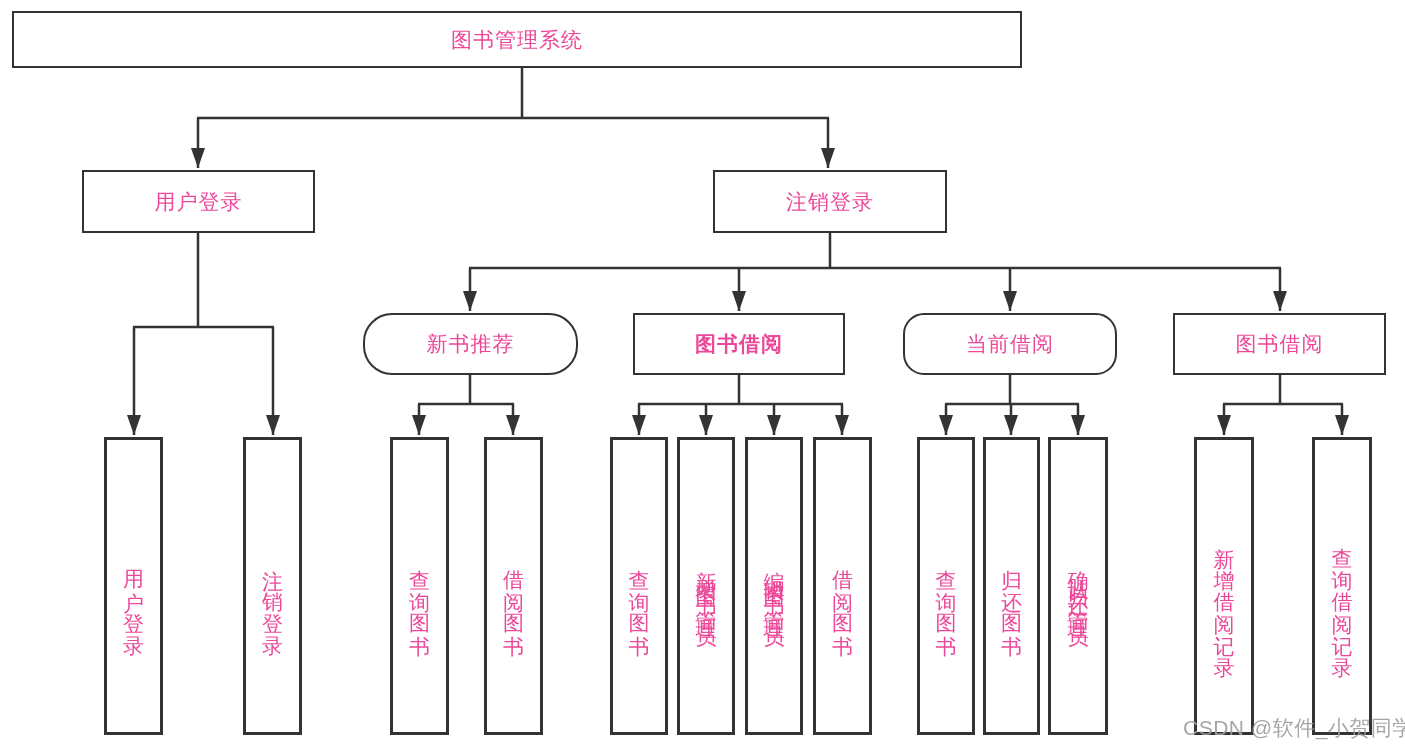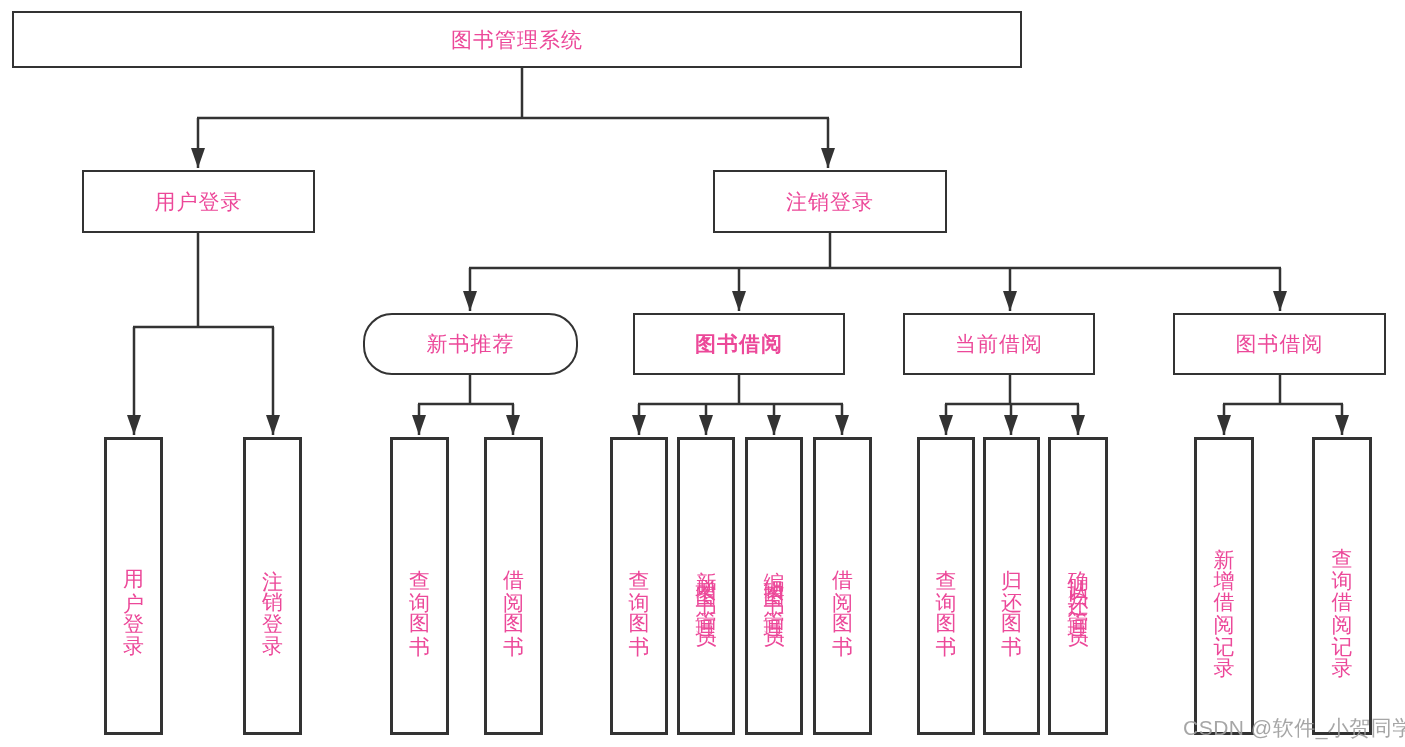--- a/index.html
+++ b/index.html
@@ -121,21 +121,21 @@
   <div class="box l2" style="left:713px; width:234px;">
     <span>注销登录</span>
   </div>
 
   <div class="box g3" style="left:363px; width:215px;border-radius:29px;">
     <span>新书推荐</span>
   </div>
   <div class="box g3" style="left:633px; width:212px;font-weight:bold;">
     <span>图书借阅</span>
   </div>
-  <div class="box g3" style="left:903px; width:192px;">
+  <div class="box g3" style="left:903px; width:214px;border-radius:21px;">
     <span>当前借阅</span>
   </div>
   <div class="box g3" style="left:1173px; width:213px;">
     <span>图书借阅</span>
   </div>
 
   <div class="box leaf" style="left:104px; width:59px;">
     <span class="vtext" style="letter-spacing: 22px; margin-bottom: -22px;">用户登录</span>
   </div>
   <div class="box leaf" style="left:243px; width:59px;">

